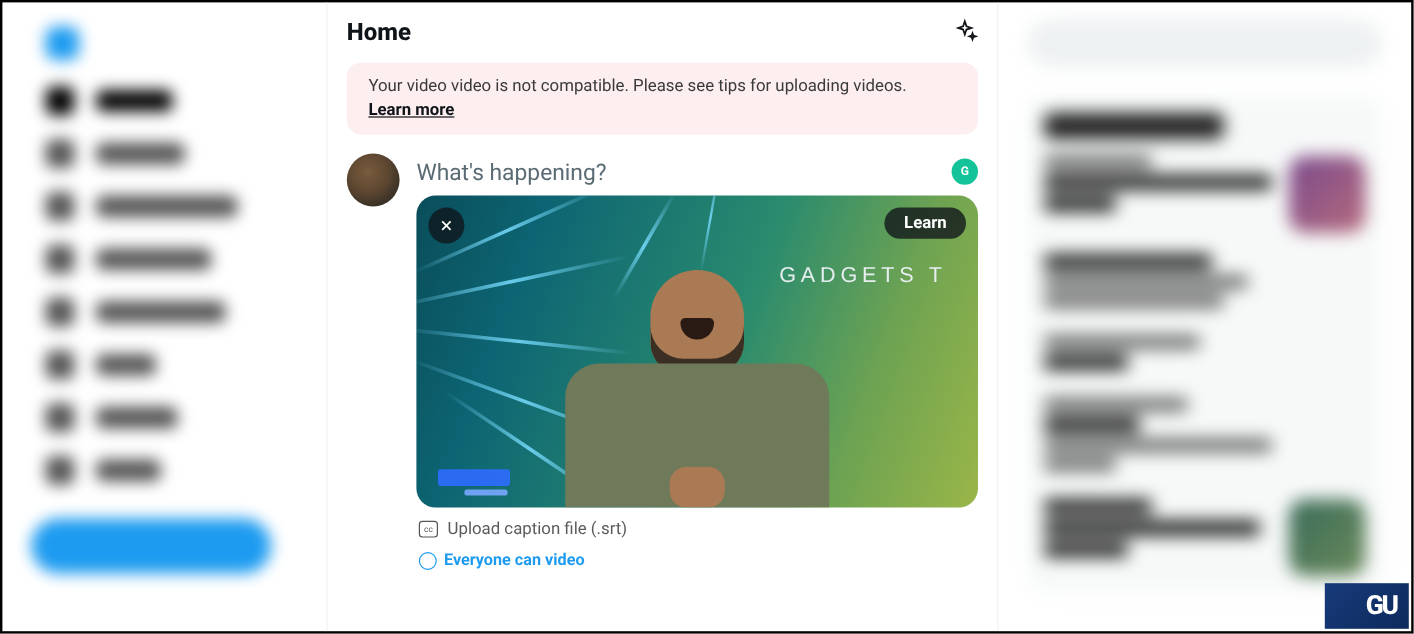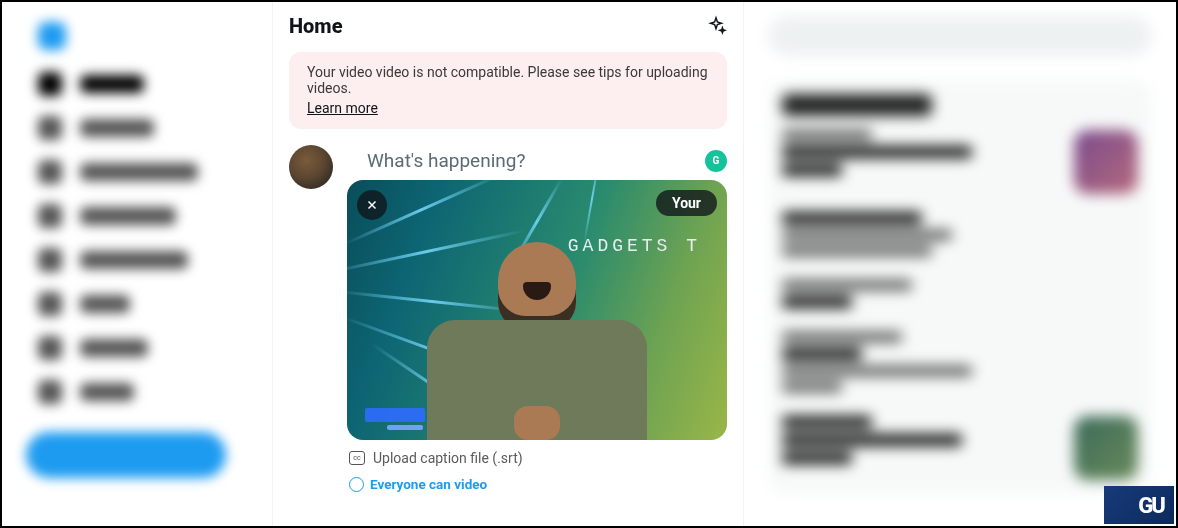--- a/index.html
+++ b/index.html
@@ -12,44 +12,44 @@
 .logo { width: 28px; height: 28px; background: #1d9bf0; border-radius: 8px; }
 .nav-item { display: flex; align-items: center; padding: 10px 12px; gap: 18px; }
 .nav-icon { width: 24px; height: 24px; background: #222; border-radius: 6px; }
 .nav-icon.soft { background: #555; }
 .nav-label { height: 18px; background: #333; border-radius: 6px; }
 .nav-active .nav-icon { background: #000; }
 .nav-active .nav-label { background: #000; }
 .tweet-btn { margin-top: 18px; width: 200px; height: 46px; background: #1d9bf0; border-radius: 30px; }
 
 
-.main { width: 472px; border-left: 1px solid #eff3f4; border-right: 1px solid #eff3f4; padding: 0; overflow: hidden; }
+.main { width: 560px; border-left: 1px solid #eff3f4; border-right: 1px solid #eff3f4; padding: 0; overflow: hidden; }
 .main-header { display: flex; align-items: center; justify-content: space-between; padding: 12px 16px 10px; }
 .main-title { font-size: 20px; font-weight: 800; color: #0f1419; }
 .sparkle { width: 22px; height: 22px; color: #0f1419; }
 .error-banner { margin: 4px 16px 10px; background: #fdeeef; border-radius: 12px; padding: 12px 18px; }
 .error-text { font-size: 14px; color: #3a3a3a; }
-.error-link { display: inline-block; margin-top: 4px; font-size: 14px; font-weight: 400; color: #0f1419; text-decoration: underline; cursor: pointer; }
+.error-link { display: inline-block; margin-top: 4px; font-size: 14px; font-weight: 700; color: #0f1419; text-decoration: underline; cursor: pointer; }
 .compose { display: flex; padding: 6px 16px; gap: 14px; }
 .avatar { width: 44px; height: 44px; border-radius: 50%; background: radial-gradient(circle at 40% 35%, #7a5b3c 0%, #5c4631 45%, #3e3427 70%, #2a2520 100%); flex-shrink: 0; }
 .compose-body { flex: 1; }
-.compose-top { display: flex; align-items: center; justify-content: space-between; padding: 4px 0 8px; margin-left: 20px; }
+.compose-top { display: flex; align-items: flex-start; justify-content: space-between; padding: 4px 0 8px; }
 .placeholder { font-size: 19px; color: #5b6b74; }
 .grammarly { width: 22px; height: 22px; border-radius: 50%; background: #15c39a; display: flex; align-items: center; justify-content: center; color: #fff; font-size: 10px; font-weight: 700; }
 
 
 .media { position: relative; border-radius: 16px; overflow: hidden; height: 260px; background: linear-gradient(110deg, #0a4d5a 0%, #0d6573 20%, #2a8b6e 55%, #6ea352 78%, #9ab648 100%); }
 .streaks { position: absolute; inset: 0; }
 .streak { position: absolute; background: linear-gradient(90deg, rgba(120,220,255,0) 0%, rgba(120,220,255,0.85) 50%, rgba(120,220,255,0) 100%); height: 3px; border-radius: 2px; }
 .person { position: absolute; bottom: 0; left: 50%; transform: translateX(-50%); }
 .headneck { width: 78px; height: 88px; background: #a97a54; border-radius: 42px 42px 30px 30px; margin: 0 auto; position: relative; box-shadow: inset 0 -14px 0 0 #3b2f24; }
 .mouth { position: absolute; bottom: 30px; left: 50%; transform: translateX(-50%); width: 28px; height: 18px; background: #2a1a14; border-radius: 4px 4px 14px 14px; }
 .torso { width: 220px; height: 120px; background: #6f7a5a; border-radius: 28px 28px 0 0; margin-top: -10px; position: relative; }
 .hands { position: absolute; bottom: 0; left: 50%; transform: translateX(-50%); width: 46px; height: 34px; background: #a97a54; border-radius: 14px; }
-.overlay-text { position: absolute; right: 26px; top: 56px; color: #e6eef0; font-size: 18px; letter-spacing: 4px; font-family: Liberation Mono, monospace; }
+.overlay-text { position: absolute; right: 26px; top: 56px; color: #e6eef0; font-size: 18px; letter-spacing: 4px; font-family: Liberation Sans, sans-serif; }
 .close-btn { position: absolute; top: 10px; left: 10px; width: 30px; height: 30px; border-radius: 50%; background: rgba(15,20,25,0.78); display: flex; align-items: center; justify-content: center; color: #fff; cursor: pointer; }
 .edit-btn { position: absolute; top: 10px; right: 10px; background: rgba(15,20,25,0.78); color: #fff; font-size: 14px; font-weight: 700; padding: 5px 16px; border-radius: 16px; cursor: pointer; }
 .accent-bar { position: absolute; bottom: 18px; left: 18px; width: 60px; height: 14px; background: #2f6bff; border-radius: 2px; opacity: 0.9; }
 .accent-bar2 { position: absolute; bottom: 10px; left: 40px; width: 36px; height: 5px; background: #79a8ff; border-radius: 2px; opacity: 0.9; }
 
 .caption-row { display: flex; align-items: center; gap: 8px; padding: 10px 2px 6px; }
 .cc-icon { width: 16px; height: 14px; border: 1.5px solid #555; border-radius: 3px; display: flex; align-items: center; justify-content: center; font-size: 7px; color: #555; font-weight: 400; }
 .caption-text { font-size: 14px; color: #5b5b5b; }
 .reply-row { display: flex; align-items: center; gap: 6px; padding: 4px 2px; }
 .globe { width: 15px; height: 15px; border: 1.5px solid #1d9bf0; border-radius: 50%; position: relative; }
@@ -155,21 +155,21 @@
                 <div class="hands"></div>
               </div>
           </div>
           <div class="accent-bar"></div>
           <div class="accent-bar2"></div>
           <div class="close-btn">
             <svg width="14" height="14" viewBox="0 0 24 24" stroke="currentColor" stroke-width="2.5">
                 <path d="M6 6l12 12M18 6L6 18"></path>
               </svg>
           </div>
-          <div class="edit-btn">Your</div>
+          <div class="edit-btn">Learn</div>
         </div>
 
         <div class="caption-row">
           <div class="cc-icon">cc</div>
           <div class="caption-text">Upload caption file (.srt)</div>
         </div>
 
         <div class="reply-row">
           <div class="globe"></div>
           <div class="reply-text">Everyone can video</div>

